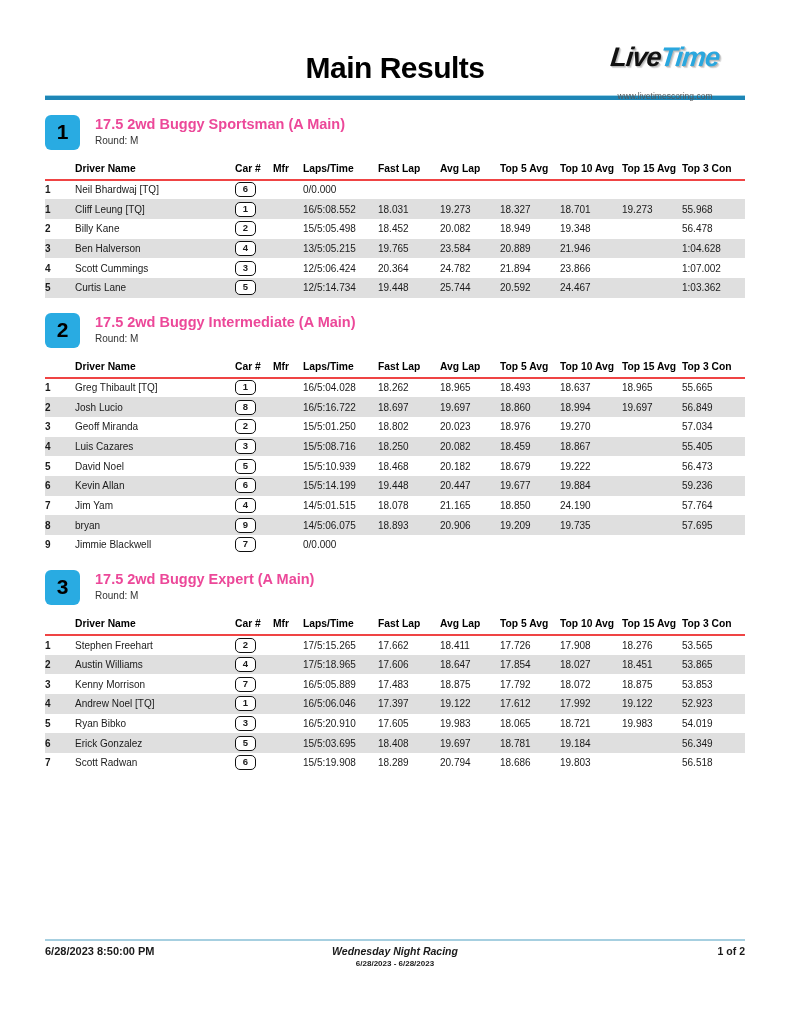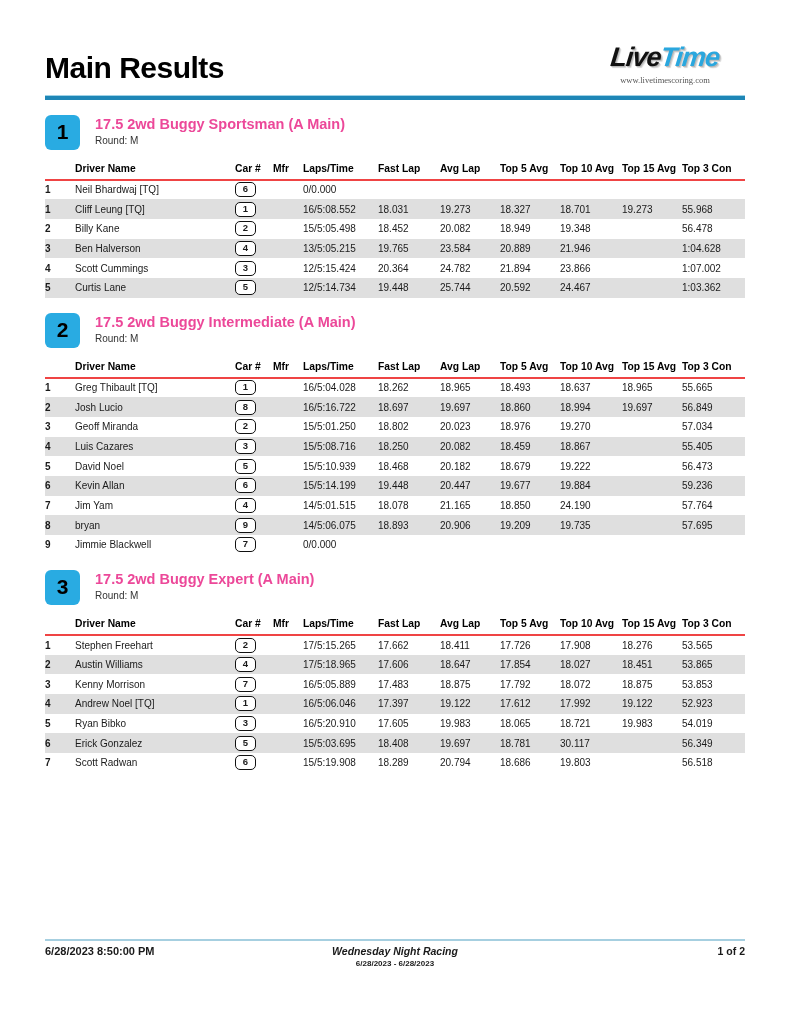--- a/index.html
+++ b/index.html
@@ -6,35 +6,35 @@
   html,body { background:#888; }
   body { font-family:"Liberation Sans", sans-serif; }
   .page {
     position:relative; width:791px; height:1024px; background:#ffffff;
     margin:0 auto; overflow:hidden; color:#1a1a1a;
   }
   .content { position:absolute; left:45px; top:0; width:700px; }
 
   
   .page-title {
-    text-align:left; margin-top:52px; font-size:30px; line-height:1.05;
+    text-align:center; margin-top:52px; font-size:30px; line-height:1.05;
     font-weight:bold; letter-spacing:-0.5px; color:#000;
   }
   .logo {
     position:absolute; top:44px; right:0; width:160px; text-align:center;
   }
   .logo-text {
     font-size:27px; font-weight:bold; font-style:italic; letter-spacing:-1px;
     transform:skewX(-6deg); line-height:1;
     text-shadow:1px 1px 0 #b8b8b8, 2px 2px 1px #d5d5d5;
     white-space:nowrap;
   }
   .logo-live { color:#111; }
   .logo-time { color:#2aa7de; }
-  .logo-url { font-size:8.5px; color:#555; margin-top:4px;font-family:Liberation Serif, serif; }
+  .logo-url { font-size:8.5px; color:#555; margin-top:20px; }
 
   .header-rule { height:5px; background:#1e86b6; margin-top:11px; border-top:1px solid #9fd2e6; }
 
   
   .race-section { margin-top:15px; }
   .section-head { display:flex; gap:15px; }
   .section-badge {
     width:35px; height:35px; background:#29abe2; border-radius:6px;
     display:flex; align-items:center; justify-content:center;
     font-size:21px; font-weight:bold; color:#000; flex:0 0 auto;
@@ -186,21 +186,21 @@
                 <td>20.889</td>
                 <td>21.946</td>
                 <td></td>
                 <td>1:04.628</td>
               </tr>
               <tr>
                 <td class="cell-pos">4</td>
                 <td>Scott Cummings</td>
                 <td><span class="car-badge">3</span></td>
                 <td></td>
-                <td>12/5:15.424</td>
+                <td>12/5:06.424</td>
                 <td>20.364</td>
                 <td>24.782</td>
                 <td>21.894</td>
                 <td>23.866</td>
                 <td></td>
                 <td>1:07.002</td>
               </tr>
               <tr class="alt">
                 <td class="cell-pos">5</td>
                 <td>Curtis Lane</td>
@@ -482,21 +482,21 @@
               </tr>
               <tr class="alt">
                 <td class="cell-pos">6</td>
                 <td>Erick Gonzalez</td>
                 <td><span class="car-badge">5</span></td>
                 <td></td>
                 <td>15/5:03.695</td>
                 <td>18.408</td>
                 <td>19.697</td>
                 <td>18.781</td>
-                <td>30.117</td>
+                <td>19.184</td>
                 <td></td>
                 <td>56.349</td>
               </tr>
               <tr>
                 <td class="cell-pos">7</td>
                 <td>Scott Radwan</td>
                 <td><span class="car-badge">6</span></td>
                 <td></td>
                 <td>15/5:19.908</td>
                 <td>18.289</td>

